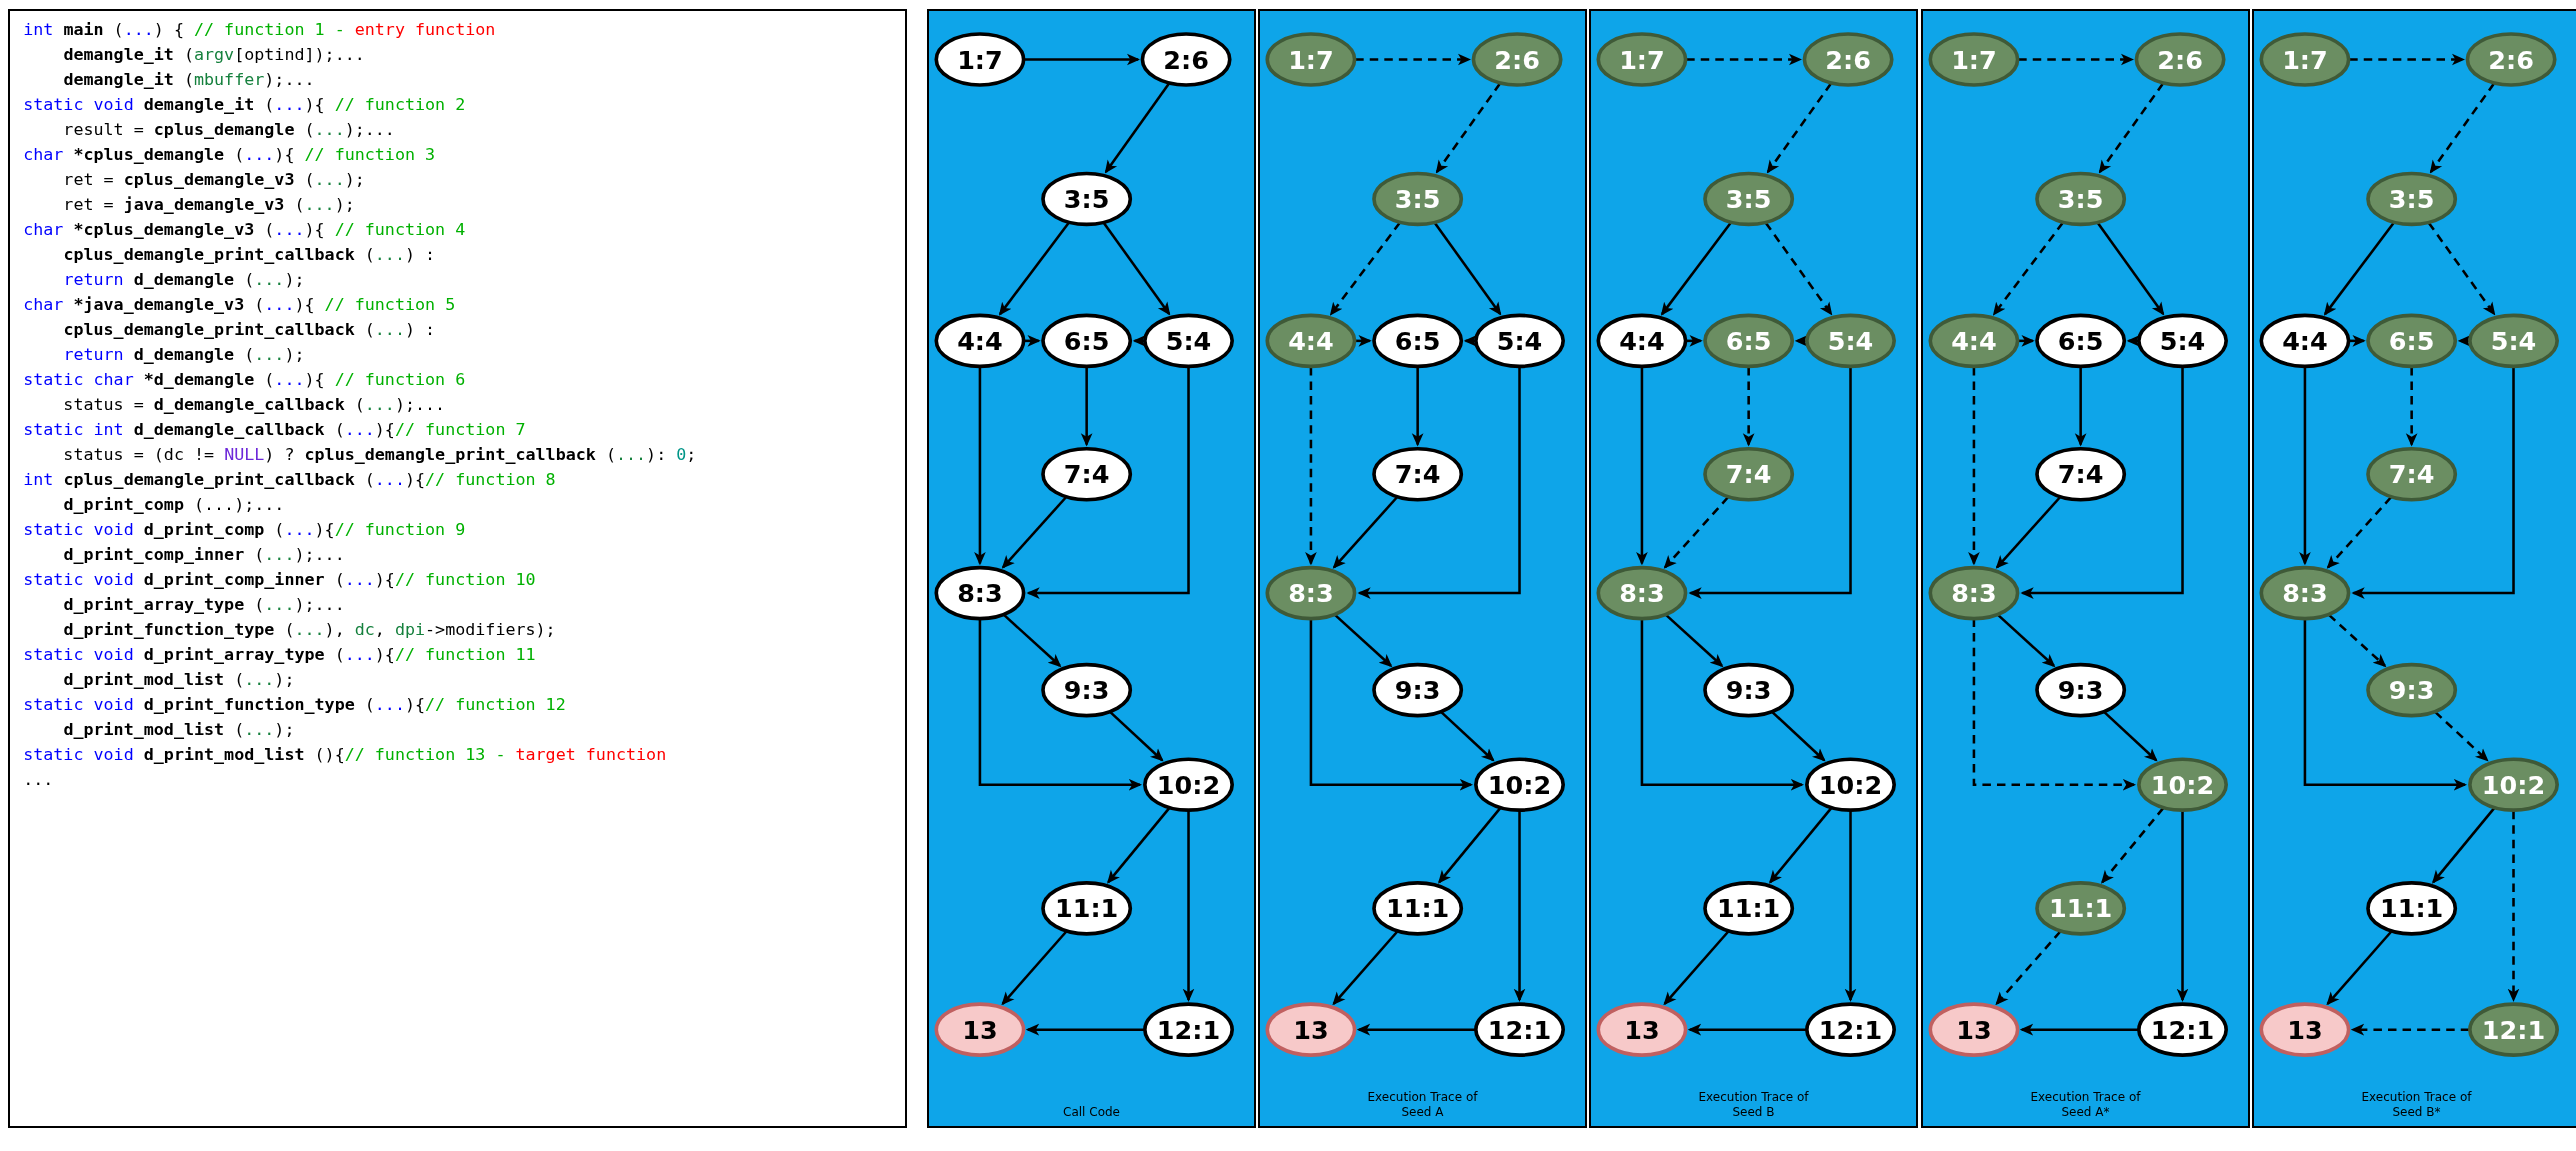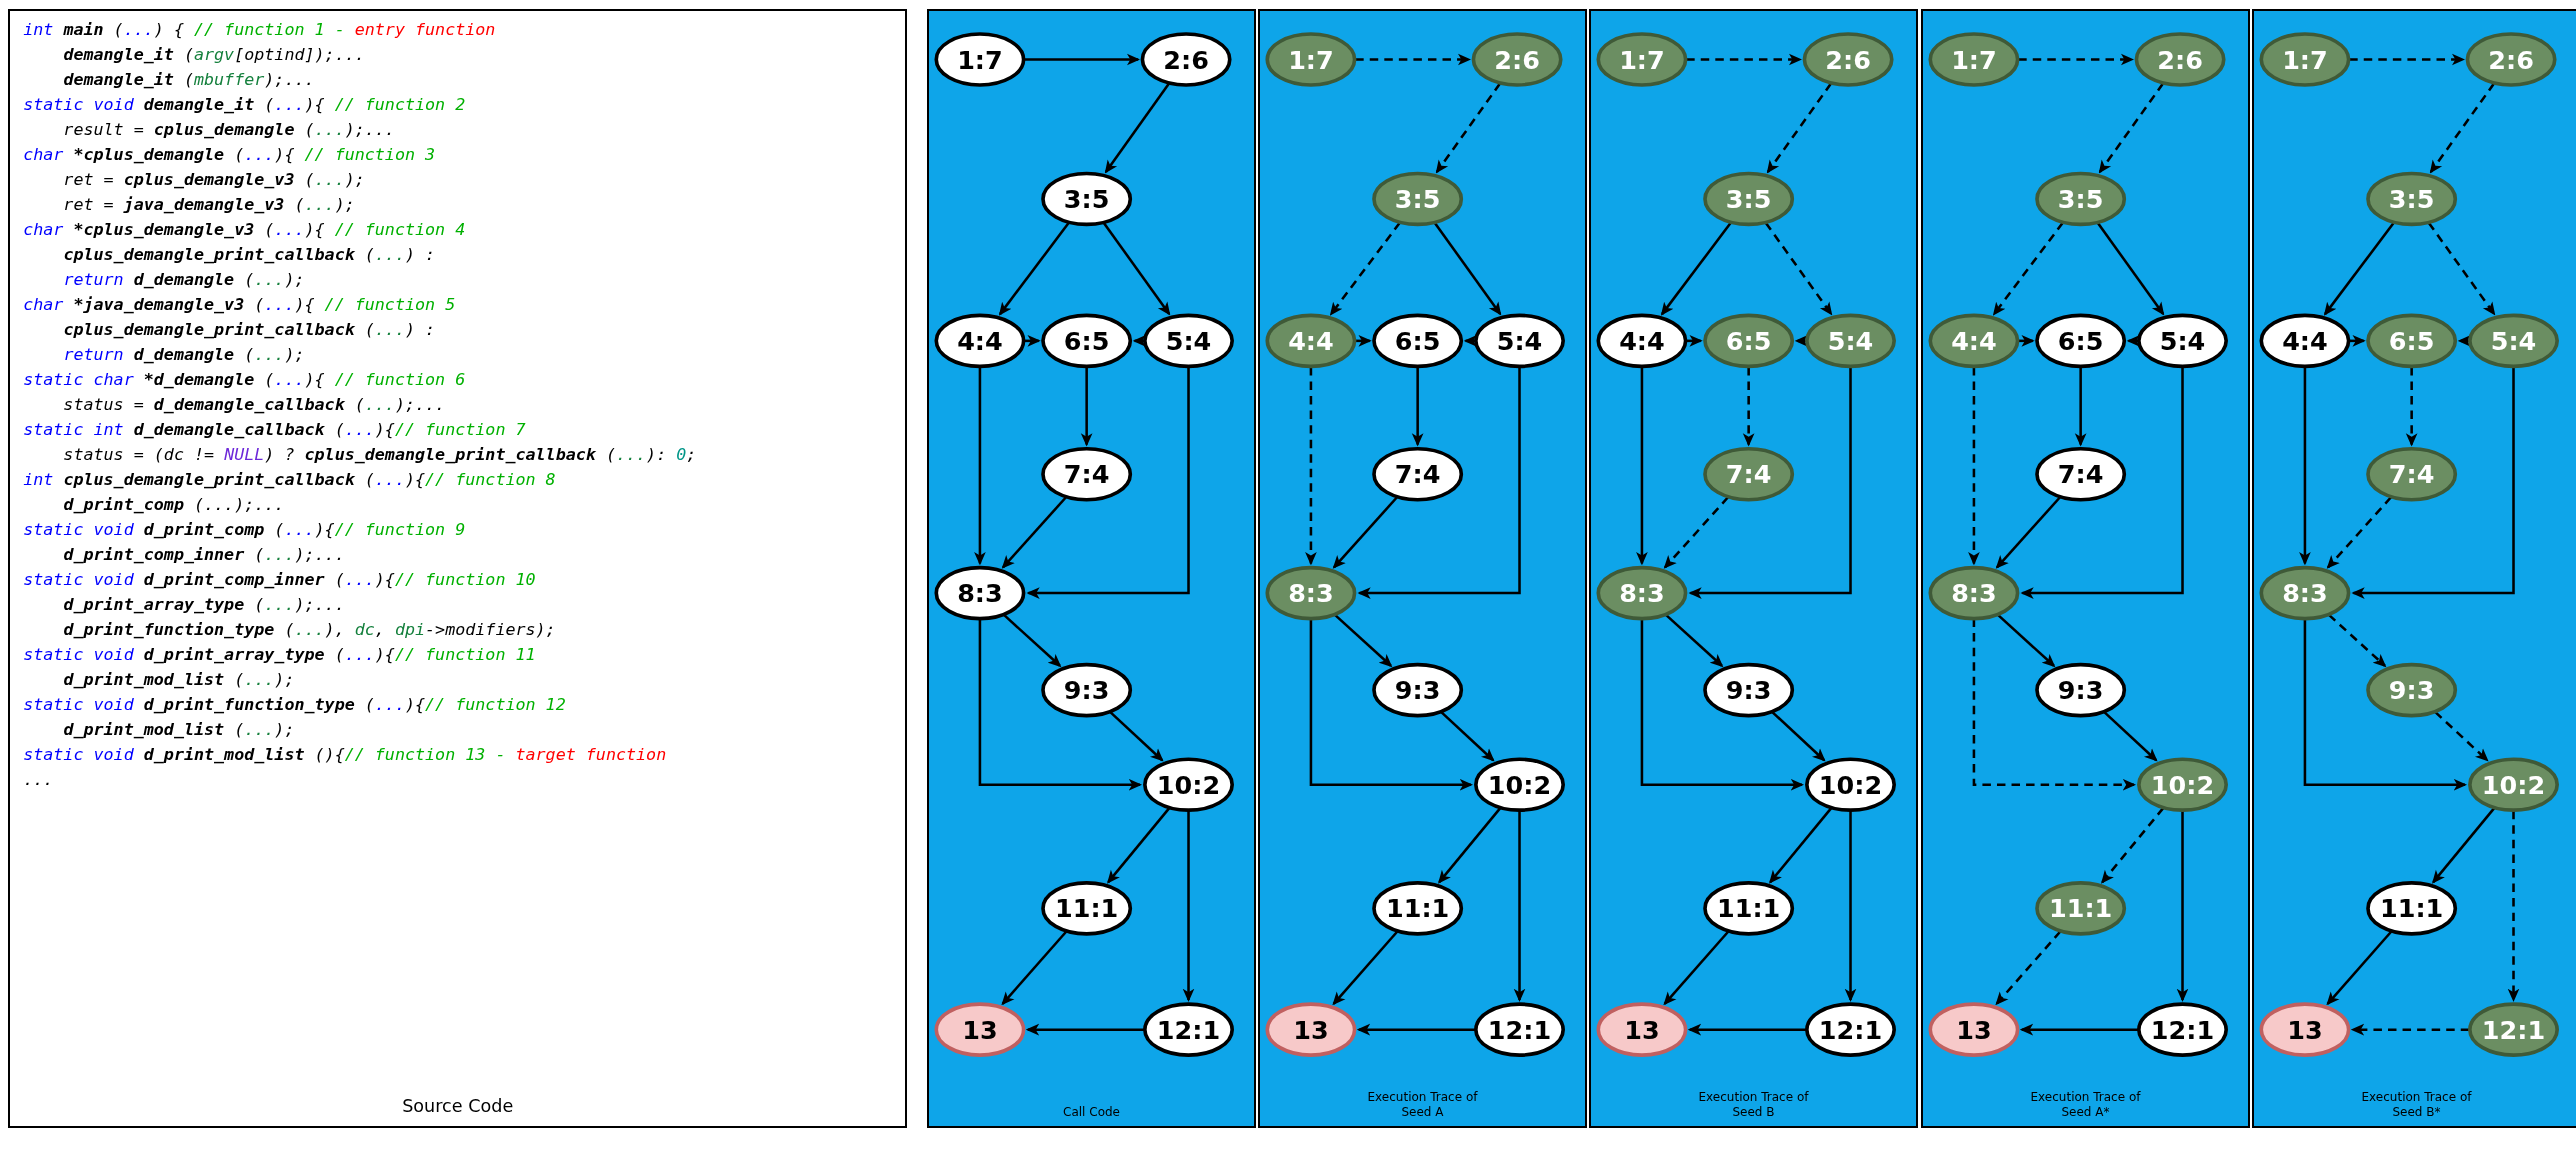--- a/index.html
+++ b/index.html
@@ -6,21 +6,21 @@
   body{width:2576px;height:1151px;font-family:"DejaVu Sans",sans-serif;}
   .sheet{position:relative;width:2576px;height:1151px;display:flex;gap:0;}
 
   
   .code-panel{
     position:absolute;left:8.2px;top:9.4px;width:899px;height:1119px;
     border:2.3px solid #000;background:#fff;box-sizing:border-box;
     padding:5.9px 0 0 13px;
   }
   .code-lines{font-family:"DejaVu Sans Mono",monospace;font-size:16.7px;line-height:1.50;white-space:pre;}
-  .ln{display:block;height:25px;font-style:italic;}
+  .ln{display:block;height:25px;}
   .kw{color:#0000ff;}
   .cm{color:#00b000;}
   .red{color:#ff0000;}
   .gry{color:#15803d;}
   .bold{font-weight:bold;color:#000;}
   .mag{color:#6d28d9;}
   .teal{color:#009688;}
   .blk{color:#000;}
   .caption-code{
     position:absolute;left:0;right:0;bottom:10.6px;text-align:center;
@@ -39,21 +39,20 @@
     white-space:pre-line;
   }
 </style>
 </head>
 <body>
 
 <div class="sheet">
 
   <div class="code-panel">
     <div class="code-lines" id="code-lines"><span class="ln"><span class="kw">int </span><span class="bold">main </span><span class="blk">(</span><span class="kw">...</span><span class="blk">) { </span><span class="cm">// function 1 - </span><span class="red">entry function</span></span><span class="ln"><span class="blk">    </span><span class="bold">demangle_it </span><span class="blk">(</span><span class="gry">argv</span><span class="blk">[optind]);...</span></span><span class="ln"><span class="blk">    </span><span class="bold">demangle_it </span><span class="blk">(</span><span class="gry">mbuffer</span><span class="blk">);...</span></span><span class="ln"><span class="kw">static void </span><span class="bold">demangle_it </span><span class="blk">(</span><span class="kw">...</span><span class="blk">){ </span><span class="cm">// function 2</span></span><span class="ln"><span class="blk">    result = </span><span class="bold">cplus_demangle </span><span class="blk">(</span><span class="gry">...</span><span class="blk">);...</span></span><span class="ln"><span class="kw">char </span><span class="bold">*cplus_demangle </span><span class="blk">(</span><span class="kw">...</span><span class="blk">){ </span><span class="cm">// function 3</span></span><span class="ln"><span class="blk">    ret = </span><span class="bold">cplus_demangle_v3 </span><span class="blk">(</span><span class="gry">...</span><span class="blk">);</span></span><span class="ln"><span class="blk">    ret = </span><span class="bold">java_demangle_v3 </span><span class="blk">(</span><span class="gry">...</span><span class="blk">);</span></span><span class="ln"><span class="kw">char </span><span class="bold">*cplus_demangle_v3 </span><span class="blk">(</span><span class="kw">...</span><span class="blk">){ </span><span class="cm">// function 4</span></span><span class="ln"><span class="blk">    </span><span class="bold">cplus_demangle_print_callback </span><span class="blk">(</span><span class="gry">...</span><span class="blk">) :</span></span><span class="ln"><span class="blk">    </span><span class="kw">return </span><span class="bold">d_demangle </span><span class="blk">(</span><span class="gry">...</span><span class="blk">);</span></span><span class="ln"><span class="kw">char </span><span class="bold">*java_demangle_v3 </span><span class="blk">(</span><span class="kw">...</span><span class="blk">){ </span><span class="cm">// function 5</span></span><span class="ln"><span class="blk">    </span><span class="bold">cplus_demangle_print_callback </span><span class="blk">(</span><span class="gry">...</span><span class="blk">) :</span></span><span class="ln"><span class="blk">    </span><span class="kw">return </span><span class="bold">d_demangle </span><span class="blk">(</span><span class="gry">...</span><span class="blk">);</span></span><span class="ln"><span class="kw">static char </span><span class="bold">*d_demangle </span><span class="blk">(</span><span class="kw">...</span><span class="blk">){ </span><span class="cm">// function 6</span></span><span class="ln"><span class="blk">    status = </span><span class="bold">d_demangle_callback </span><span class="blk">(</span><span class="gry">...</span><span class="blk">);...</span></span><span class="ln"><span class="kw">static int </span><span class="bold">d_demangle_callback </span><span class="blk">(</span><span class="kw">...</span><span class="blk">){</span><span class="cm">// function 7</span></span><span class="ln"><span class="blk">    status = (dc != </span><span class="mag">NULL</span><span class="blk">) ? </span><span class="bold">cplus_demangle_print_callback </span><span class="blk">(</span><span class="gry">...</span><span class="blk">): </span><span class="teal">0</span><span class="blk">;</span></span><span class="ln"><span class="kw">int </span><span class="bold">cplus_demangle_print_callback </span><span class="blk">(</span><span class="kw">...</span><span class="blk">){</span><span class="cm">// function 8</span></span><span class="ln"><span class="blk">    </span><span class="bold">d_print_comp </span><span class="blk">(</span><span class="blk">...</span><span class="blk">);...</span></span><span class="ln"><span class="kw">static void </span><span class="bold">d_print_comp </span><span class="blk">(</span><span class="kw">...</span><span class="blk">){</span><span class="cm">// function 9</span></span><span class="ln"><span class="blk">    </span><span class="bold">d_print_comp_inner </span><span class="blk">(</span><span class="gry">...</span><span class="blk">);...</span></span><span class="ln"><span class="kw">static void </span><span class="bold">d_print_comp_inner </span><span class="blk">(</span><span class="kw">...</span><span class="blk">){</span><span class="cm">// function 10</span></span><span class="ln"><span class="blk">    </span><span class="bold">d_print_array_type </span><span class="blk">(</span><span class="gry">...</span><span class="blk">);...</span></span><span class="ln"><span class="blk">    </span><span class="bold">d_print_function_type </span><span class="blk">(</span><span class="gry">...</span><span class="blk">), </span><span class="gry">dc</span><span class="blk">, </span><span class="gry">dpi</span><span class="blk">-&gt;modifiers);</span></span><span class="ln"><span class="kw">static void </span><span class="bold">d_print_array_type </span><span class="blk">(</span><span class="kw">...</span><span class="blk">){</span><span class="cm">// function 11</span></span><span class="ln"><span class="blk">    </span><span class="bold">d_print_mod_list </span><span class="blk">(</span><span class="gry">...</span><span class="blk">);</span></span><span class="ln"><span class="kw">static void </span><span class="bold">d_print_function_type </span><span class="blk">(</span><span class="kw">...</span><span class="blk">){</span><span class="cm">// function 12</span></span><span class="ln"><span class="blk">    </span><span class="bold">d_print_mod_list </span><span class="blk">(</span><span class="gry">...</span><span class="blk">);</span></span><span class="ln"><span class="kw">static void </span><span class="bold">d_print_mod_list </span><span class="blk">(){</span><span class="cm">// function 13 - </span><span class="red">target function</span></span><span class="ln"><span class="blk">...</span></span></div>
-    <div class="caption-code">Source Code</div>
   </div>
 
   <div id="graph-panels">
       <div class="gpanel" style="left: 927px; width: 329px;">
         <svg viewBox="0 0 268 915" preserveAspectRatio="xMidYMin meet">
           <defs>
             <marker id="ah-0" viewBox="0 0 10 10" refX="8.5" refY="5" markerWidth="5.2" markerHeight="5.2" orient="auto-start-reverse" markerUnits="strokeWidth">
               <path d="M 0 0.6 L 10 5 L 0 9.4 L 2.6 5 Z" fill="#000"></path>
             </marker>
           </defs>

